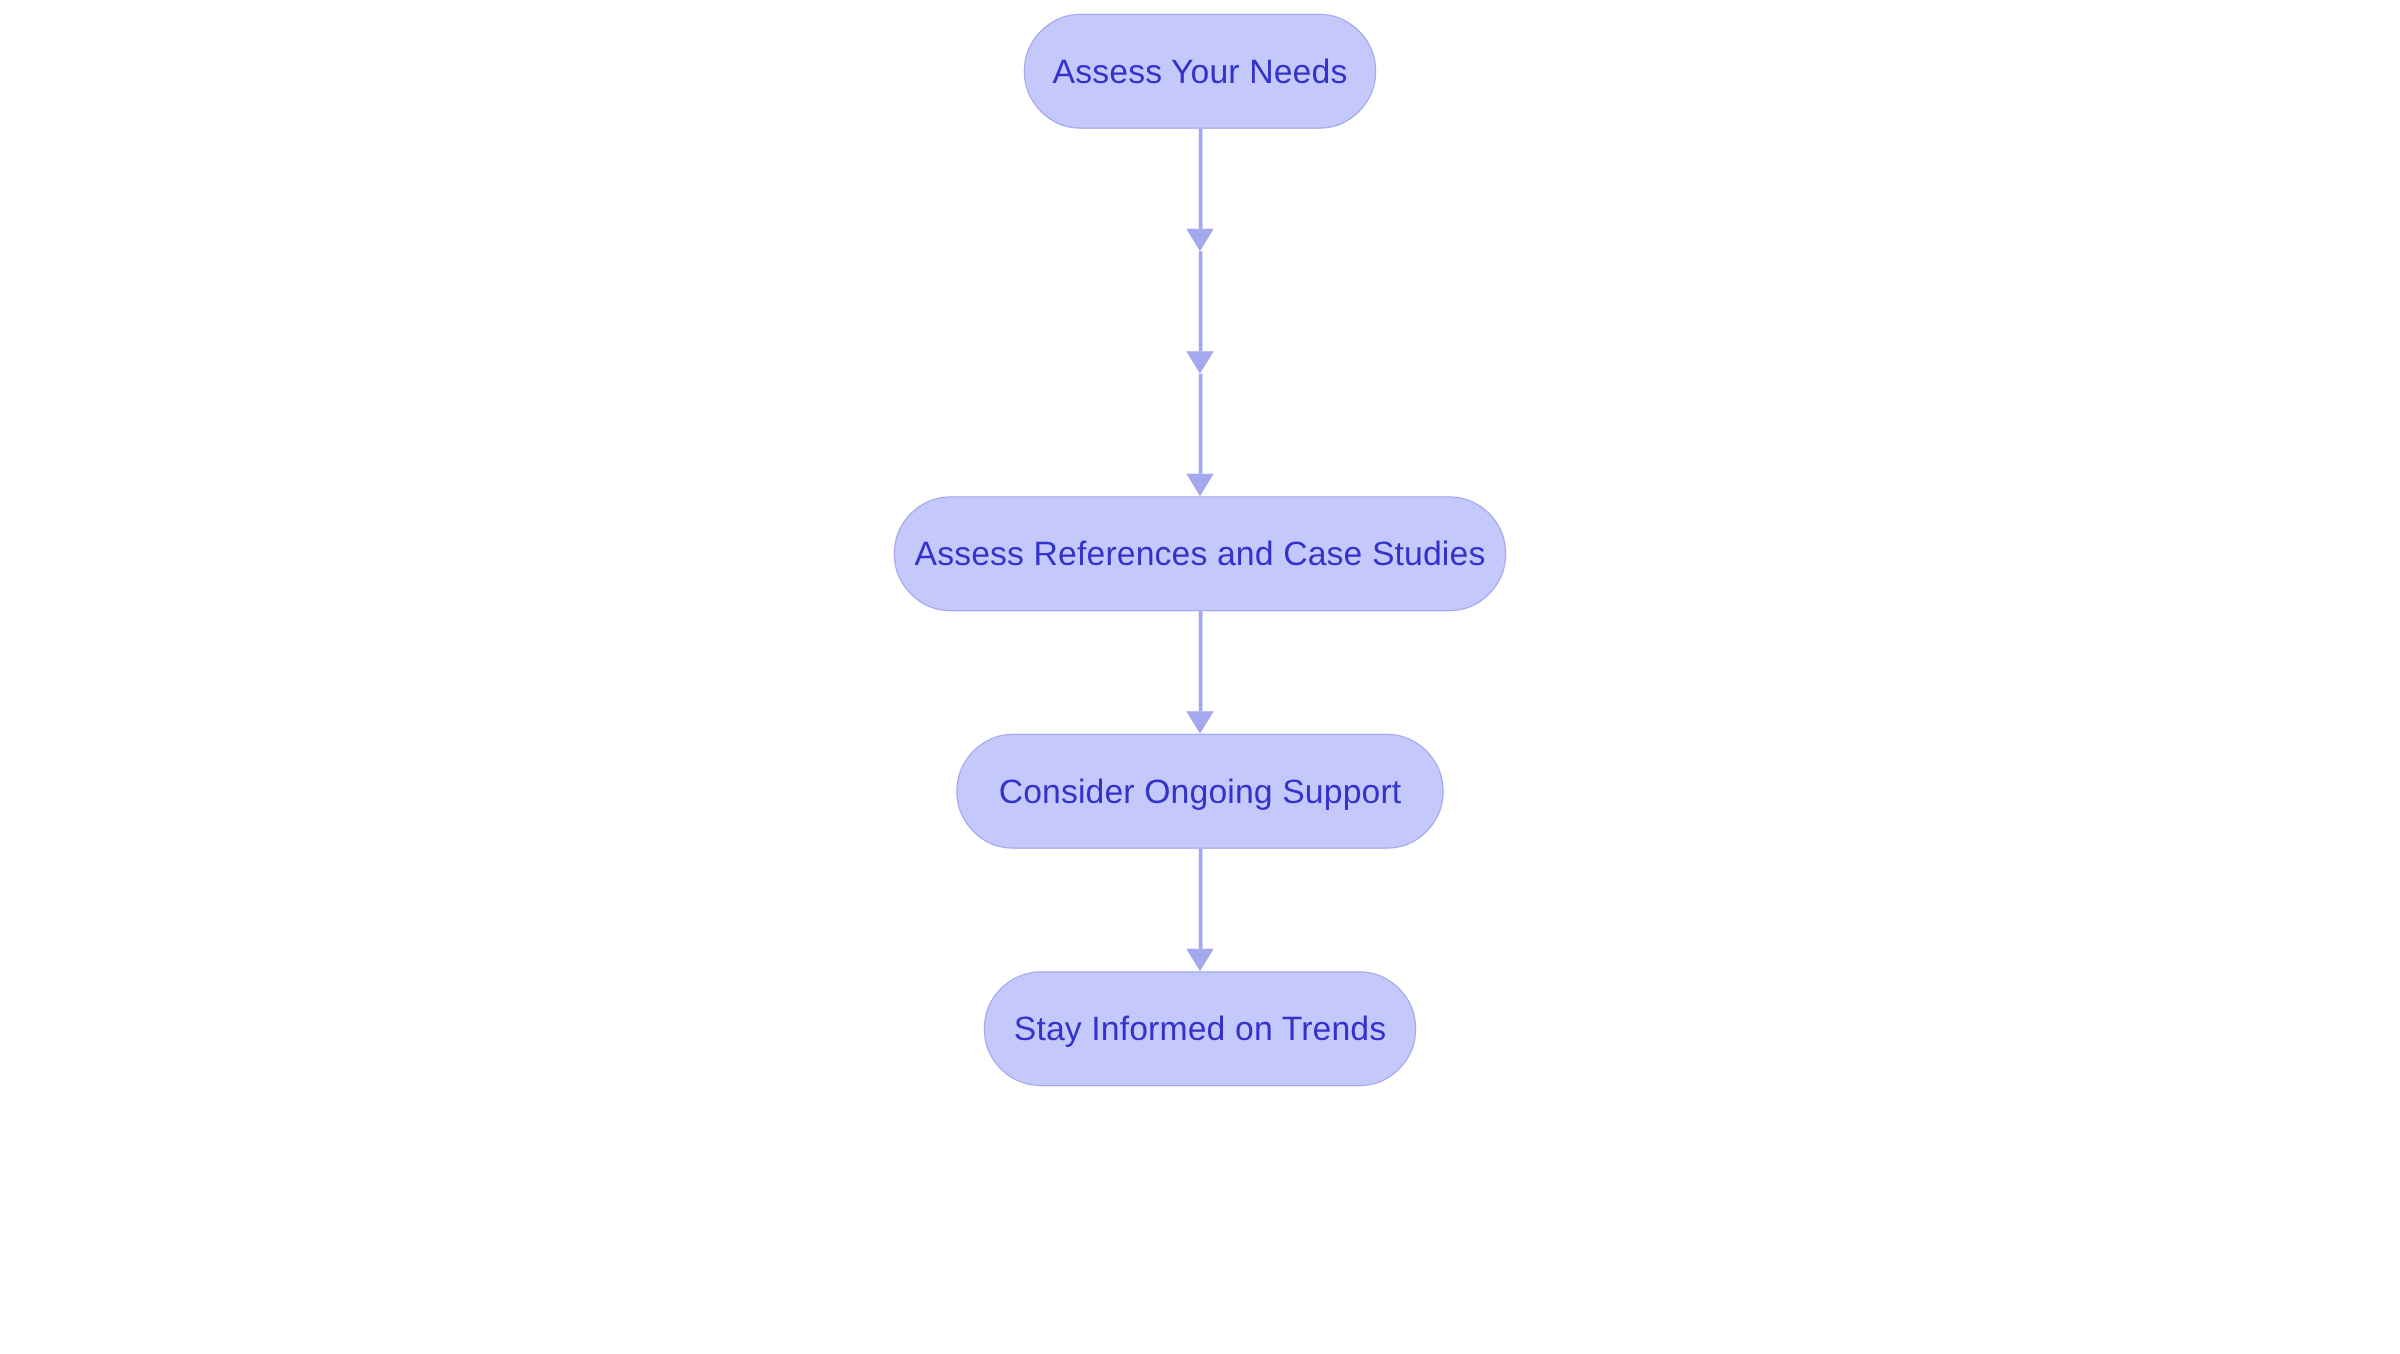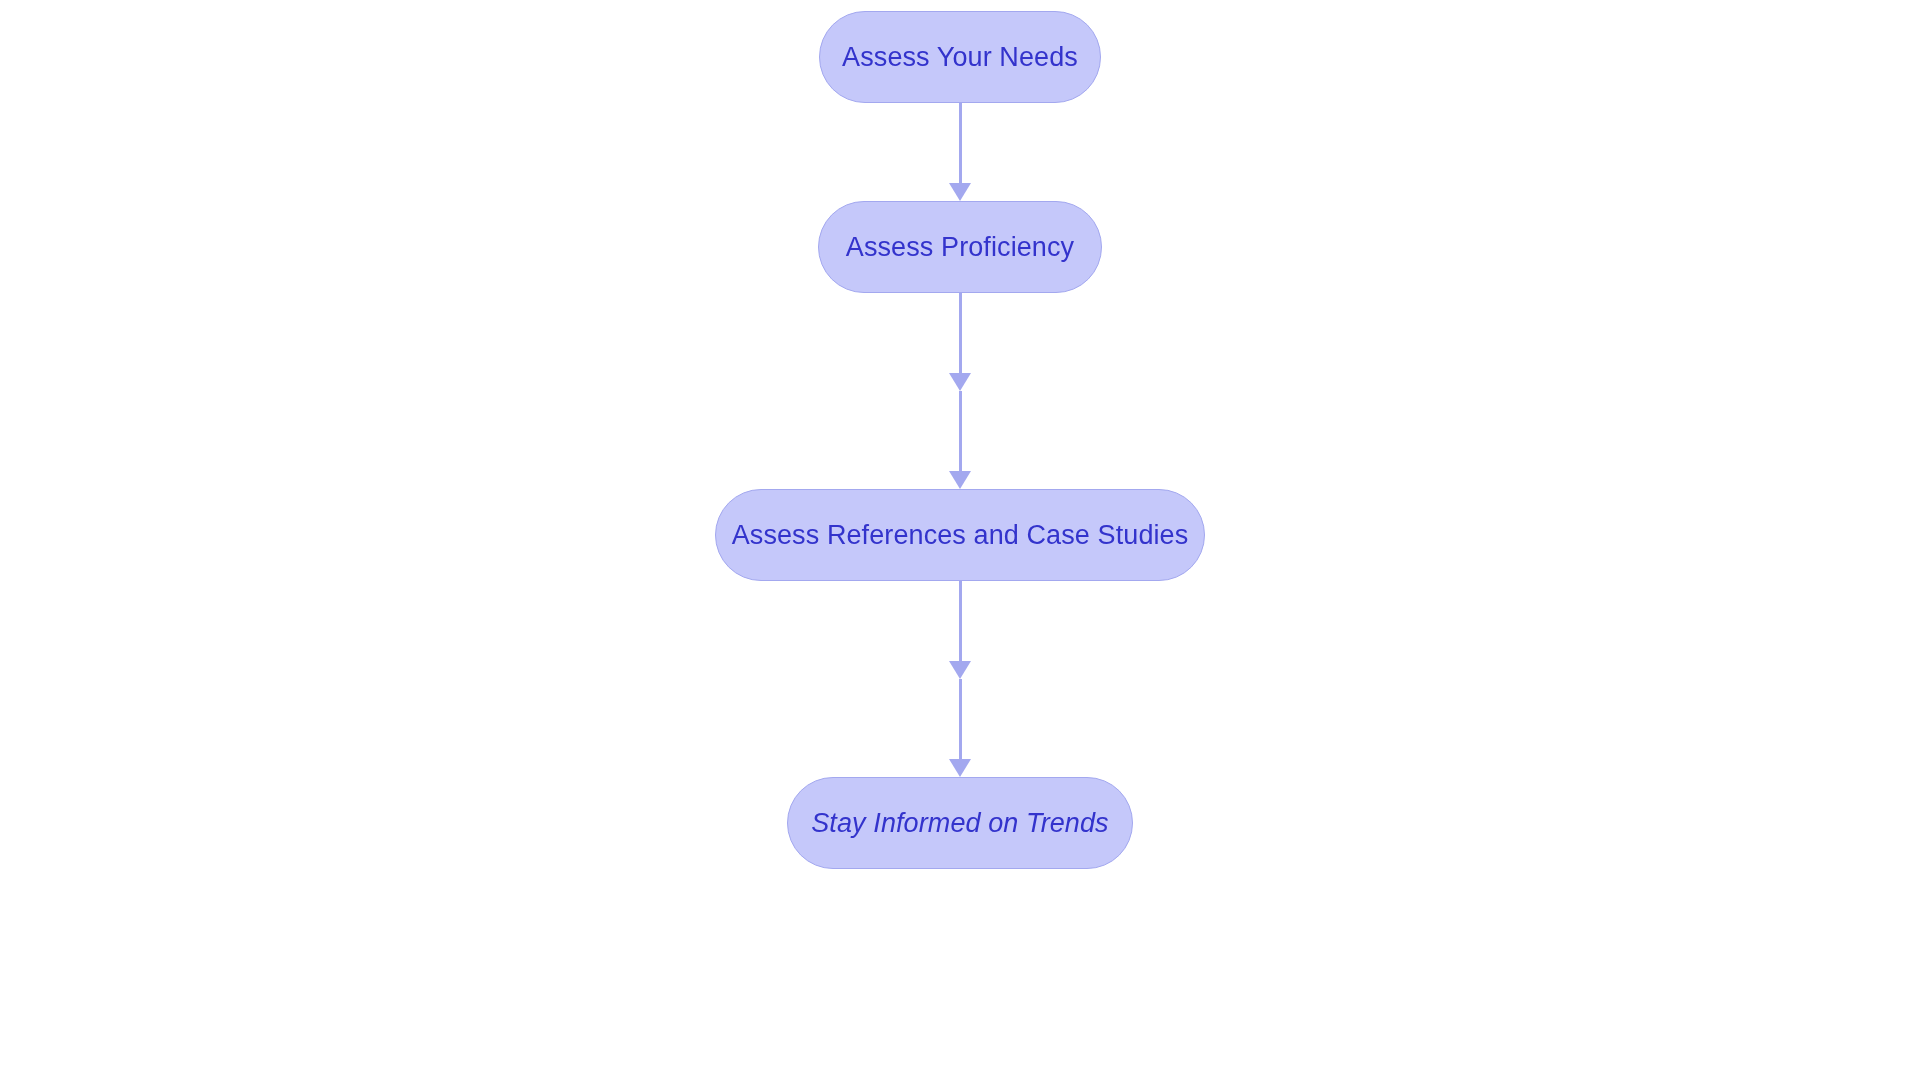--- a/index.html
+++ b/index.html
@@ -75,40 +75,37 @@
     border-left: 11px solid transparent;
     border-right: 11px solid transparent;
     border-top: 18px solid #a3a8ef;
   }
   
   .w-1 { width: 282px; }
   .w-2 { width: 284px; }
   .w-3 { width: 362px; }
   .w-4 { width: 490px; }
   .w-5 { width: 390px; }
-  .w-6 { width: 346px; font-style: italic; }
+  .w-6 { width: 346px; }
 </style>
 </head>
 <body>
 
 <div id="flowchart-canvas">
   <div class="flow-column">
 
     <div class="flow-node w-1">
       <span class="flow-node-label">Assess Your Needs</span>
     </div>
 
     <div class="flow-connector">
       <div class="connector-line"></div>
       <div class="connector-arrow"></div>
     </div>
 
-    <div class="flow-node w-2">
-      <span class="flow-node-label">Assess Proficiency</span>
-    </div>
 
     <div class="flow-connector">
       <div class="connector-line"></div>
       <div class="connector-arrow"></div>
     </div>
 
 
     <div class="flow-connector">
       <div class="connector-line"></div>
       <div class="connector-arrow"></div>
@@ -116,20 +113,23 @@
 
     <div class="flow-node w-4">
       <span class="flow-node-label">Assess References and Case Studies</span>
     </div>
 
     <div class="flow-connector">
       <div class="connector-line"></div>
       <div class="connector-arrow"></div>
     </div>
 
+    <div class="flow-node w-5">
+      <span class="flow-node-label">Consider Ongoing Support</span>
+    </div>
 
     <div class="flow-connector">
       <div class="connector-line"></div>
       <div class="connector-arrow"></div>
     </div>
 
     <div class="flow-node w-6">
       <span class="flow-node-label">Stay Informed on Trends</span>
     </div>
 

